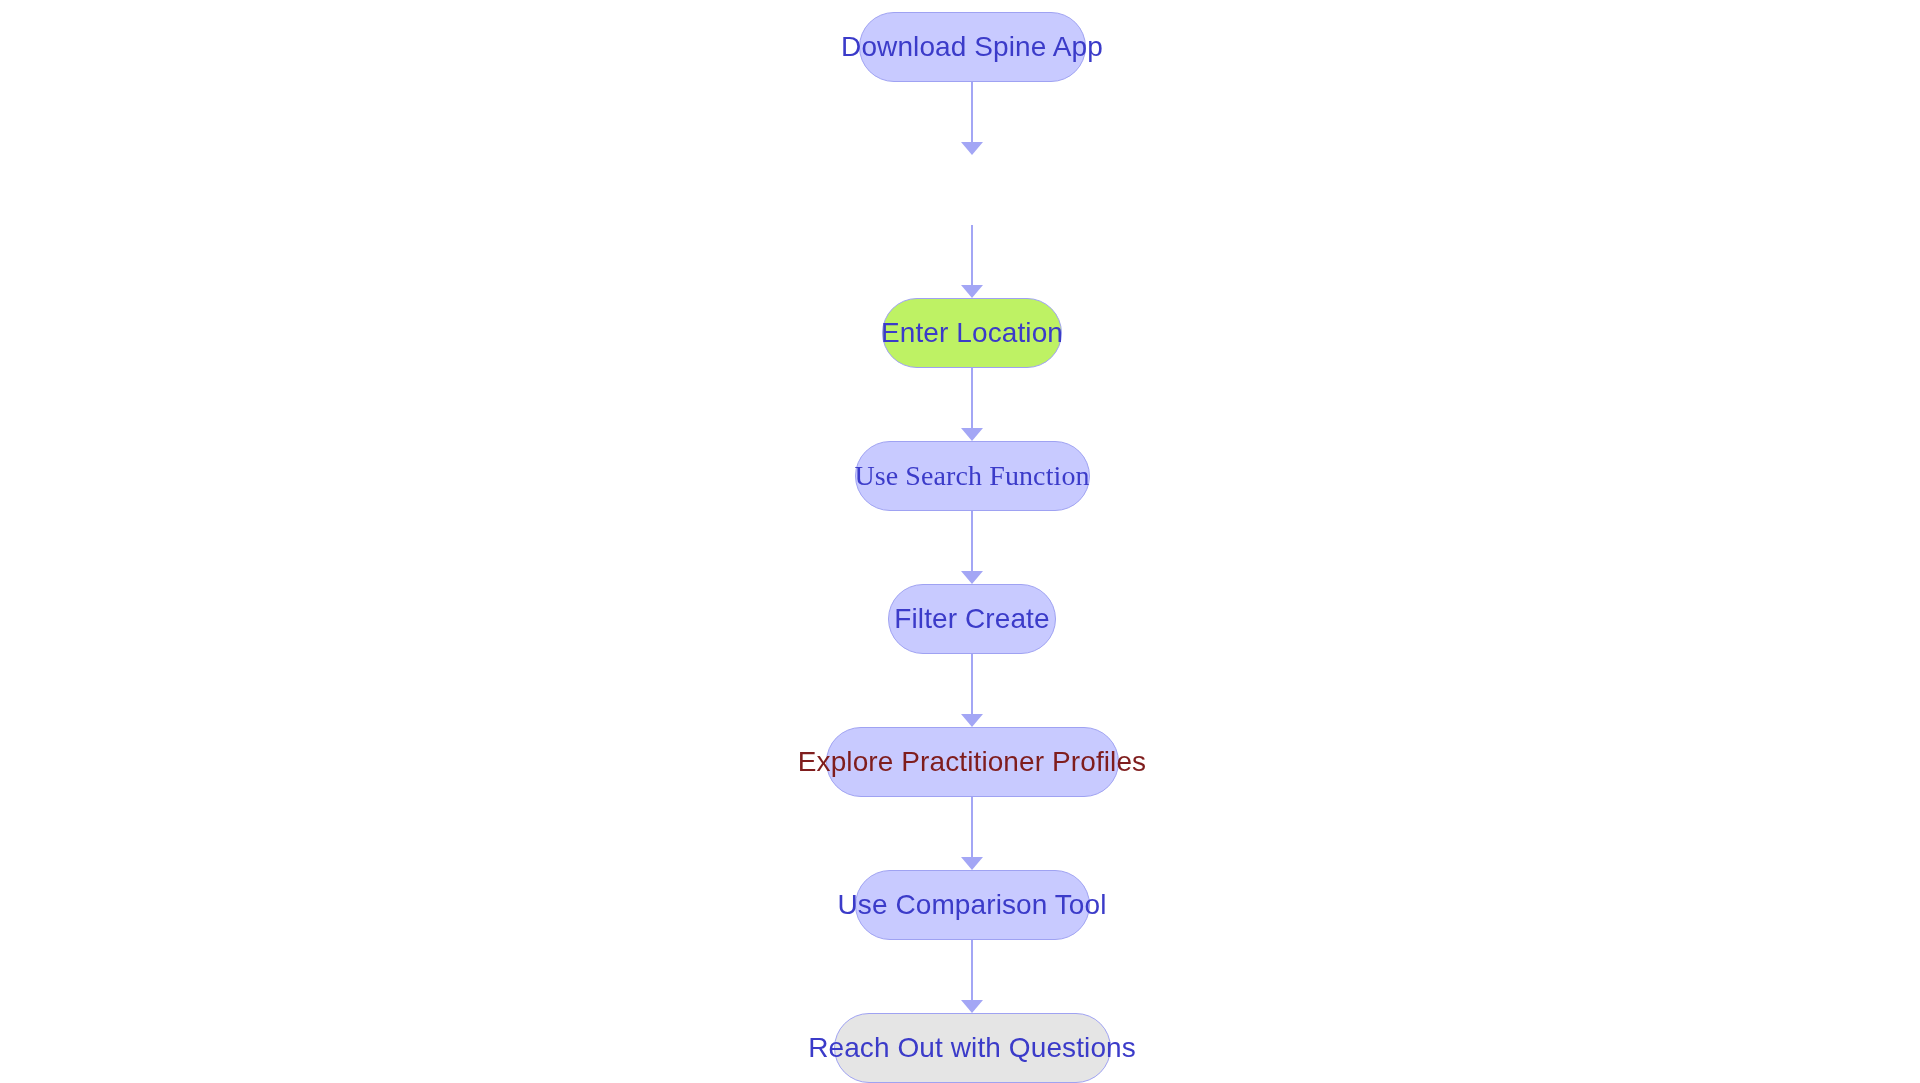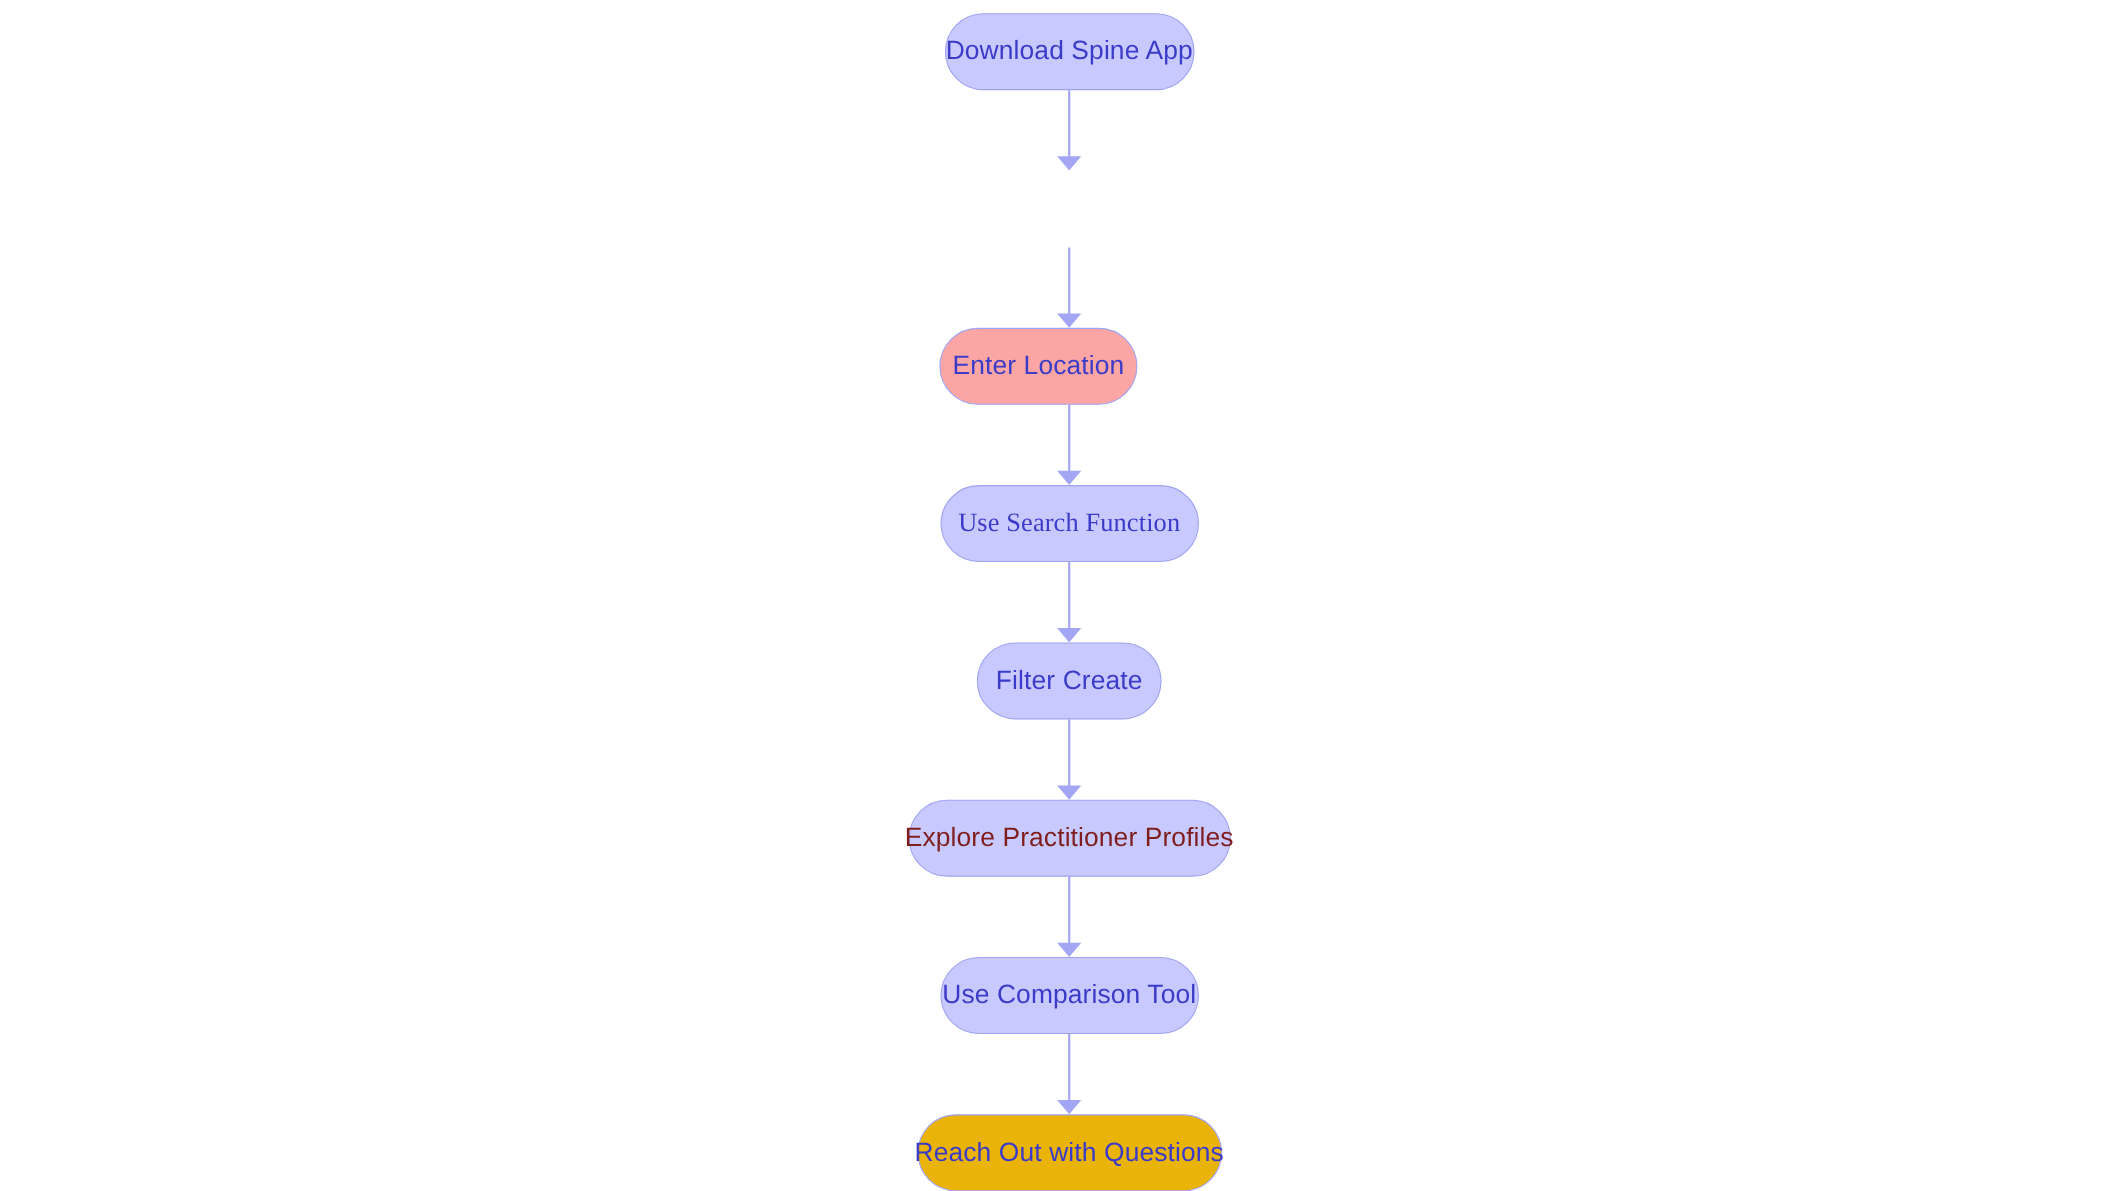--- a/index.html
+++ b/index.html
@@ -52,21 +52,21 @@
     height: 70px;
     margin-top: -35px;
     box-sizing: border-box;
     display: flex;
     align-items: center;
     justify-content: center;
     background: #c8caff;
     border: 1.6px solid #9fa2f2;
     border-radius: 35px;
     color: #3b3bc9;
-    font-size: 24px;
+    font-size: 28px;
     font-weight: 400;
     letter-spacing: 0.1px;
     white-space: nowrap;
     user-select: none;
   }
   .node-label {
     display: block;
     line-height: 1;
     color: #3b3bc9;
   }
@@ -100,31 +100,31 @@
       <div class="edge-line" style="height: 62px; background: rgb(163, 166, 245);"></div>
       <div class="edge-head" style="top: 60px; border-top-color: rgb(163, 166, 245);"></div>
     </div>
     <div class="edge" style="left: 972px; top: 940px; height: 73px;">
       <div class="edge-line" style="height: 62px; background: rgb(163, 166, 245);"></div>
       <div class="edge-head" style="top: 60px; border-top-color: rgb(163, 166, 245);"></div>
     </div>
     <div class="node" style="left: 858.5px; top: 47px; width: 227px; background: rgb(200, 202, 255); border-color: rgb(159, 162, 242);">
       <span class="node-label" style="color: rgb(59, 59, 201);">Download Spine App</span>
     </div>
-    <div class="node" style="left: 854px; top: 333px; width: 180px; background: #fca5a5; border-color: rgb(159, 162, 242); text-align: right;">
+    <div class="node" style="left: 882px; top: 333px; width: 180px; background: #bef264; border-color: rgb(159, 162, 242); text-align: right;">
       <span class="node-label" style="color: rgb(59, 59, 201);">Enter Location</span>
     </div>
     <div class="node" style="left: 854.5px; top: 476px; width: 235px; background: rgb(200, 202, 255); border-color: rgb(159, 162, 242);">
       <span class="node-label" style="color: rgb(59, 59, 201); font-family: Liberation Serif, serif;">Use Search Function</span>
     </div>
     <div class="node" style="left: 888px; top: 619px; width: 168px; background: rgb(200, 202, 255); border-color: rgb(159, 162, 242);">
       <span class="node-label" style="color: rgb(59, 59, 201);">Filter Create</span>
     </div>
     <div class="node" style="left: 825.5px; top: 762px; width: 293px; background: rgb(200, 202, 255); border-color: rgb(159, 162, 242);">
       <span class="node-label" style="color: #7f1d1d;">Explore Practitioner Profiles</span>
     </div>
     <div class="node" style="left: 854.5px; top: 905px; width: 235px; background: rgb(200, 202, 255); border-color: rgb(159, 162, 242);">
       <span class="node-label" style="color: rgb(59, 59, 201);">Use Comparison Tool</span>
     </div>
-    <div class="node" style="left: 833.5px; top: 1048px; width: 277px; background: #eab308; border-color: rgb(159, 162, 242);">
+    <div class="node" style="left: 833.5px; top: 1048px; width: 277px; background: #e5e5e5; border-color: rgb(159, 162, 242);">
       <span class="node-label" style="color: rgb(59, 59, 201);">Reach Out with Questions</span>
     </div>
   </div>
 
 </body></html>

